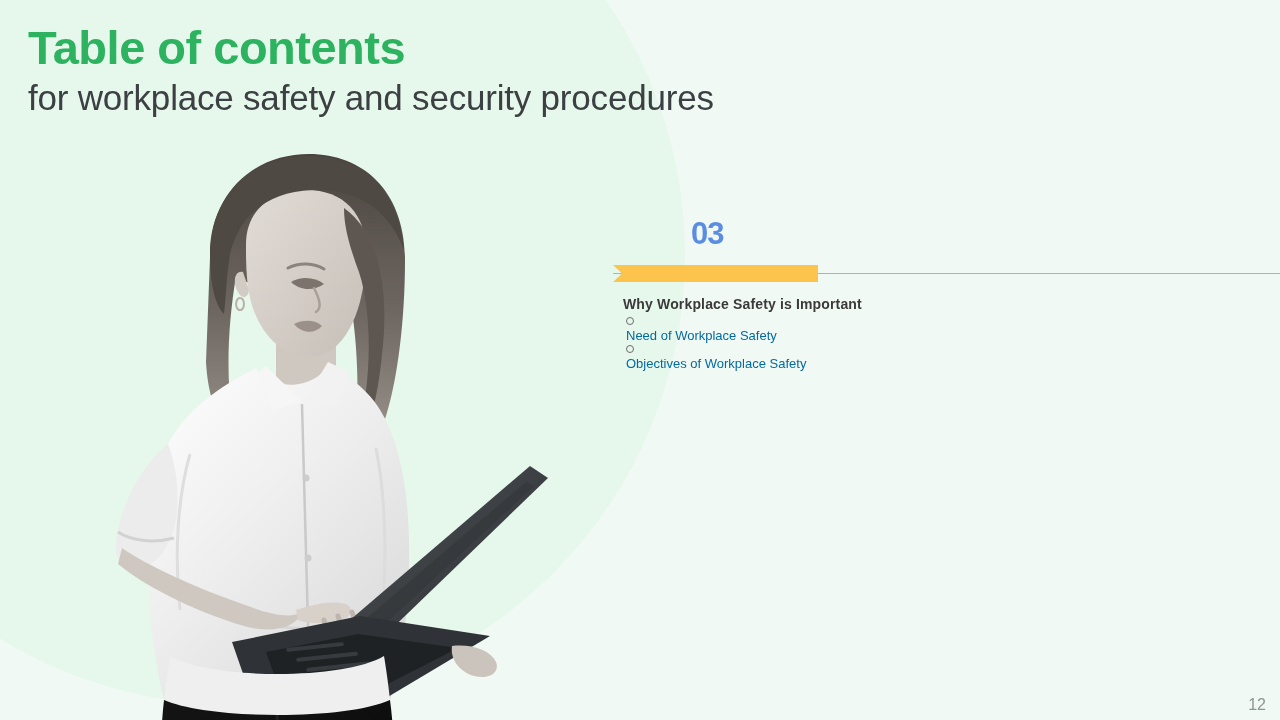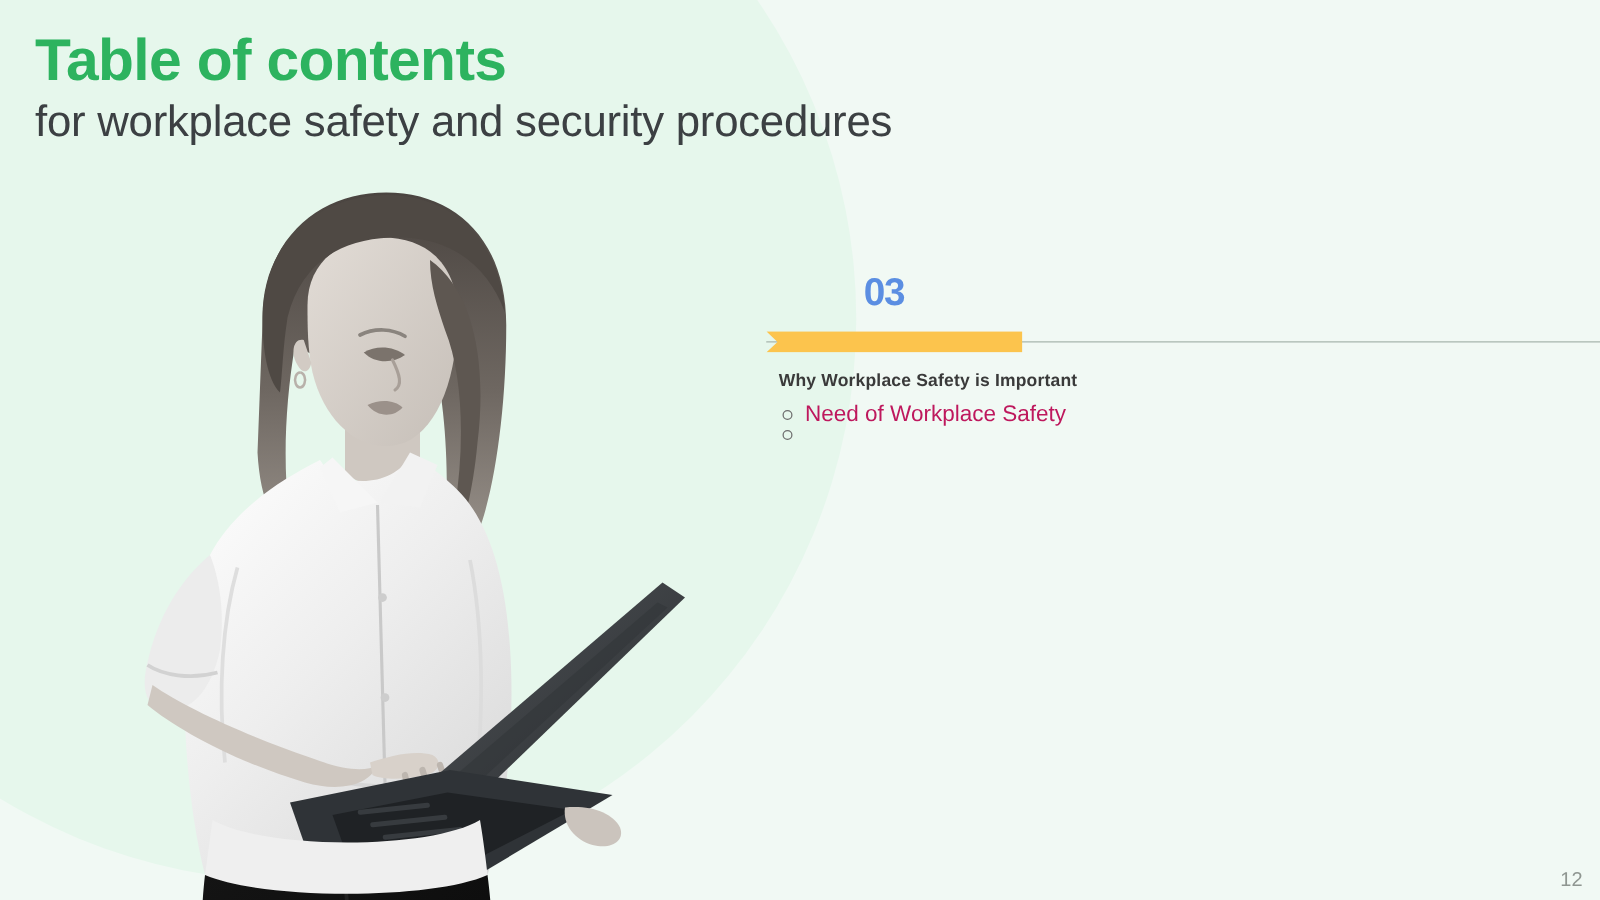--- a/index.html
+++ b/index.html
@@ -116,26 +116,27 @@
     letter-spacing: 0.15px;
     margin: 0 0 6px 10px;
     white-space: nowrap;
   }
   .bullet-list {
     list-style: none;
     margin: 0;
     padding: 0 0 0 13px;
   }
   .bullet-item {
-    font-size: 18px;
-    color: #be185d;
+    font-size: 13px;
+    color: #0369a1;
     line-height: 1.5;
     display: flex;
     align-items: baseline;
     white-space: nowrap;
+    flex-direction: column;
   }
   .bullet-marker {
     display: inline-block;
     width: 6px;
     height: 6px;
     border: 1px solid #6d6d6d;
     border-radius: 50%;
     margin-right: 10px;
     flex: none;
     position: relative;
@@ -282,19 +283,20 @@
 
     <div class="section-heading">Why Workplace Safety is Important</div>
 
     <ul class="bullet-list">
       <li class="bullet-item">
         <span class="bullet-marker"></span>
         <span>Need of Workplace Safety</span>
       </li>
       <li class="bullet-item">
         <span class="bullet-marker"></span>
+        <span>Objectives of Workplace Safety</span>
       </li>
     </ul>
   </div>
 
   <div class="page-number">12</div>
 
 </div>
 
 </body></html>

